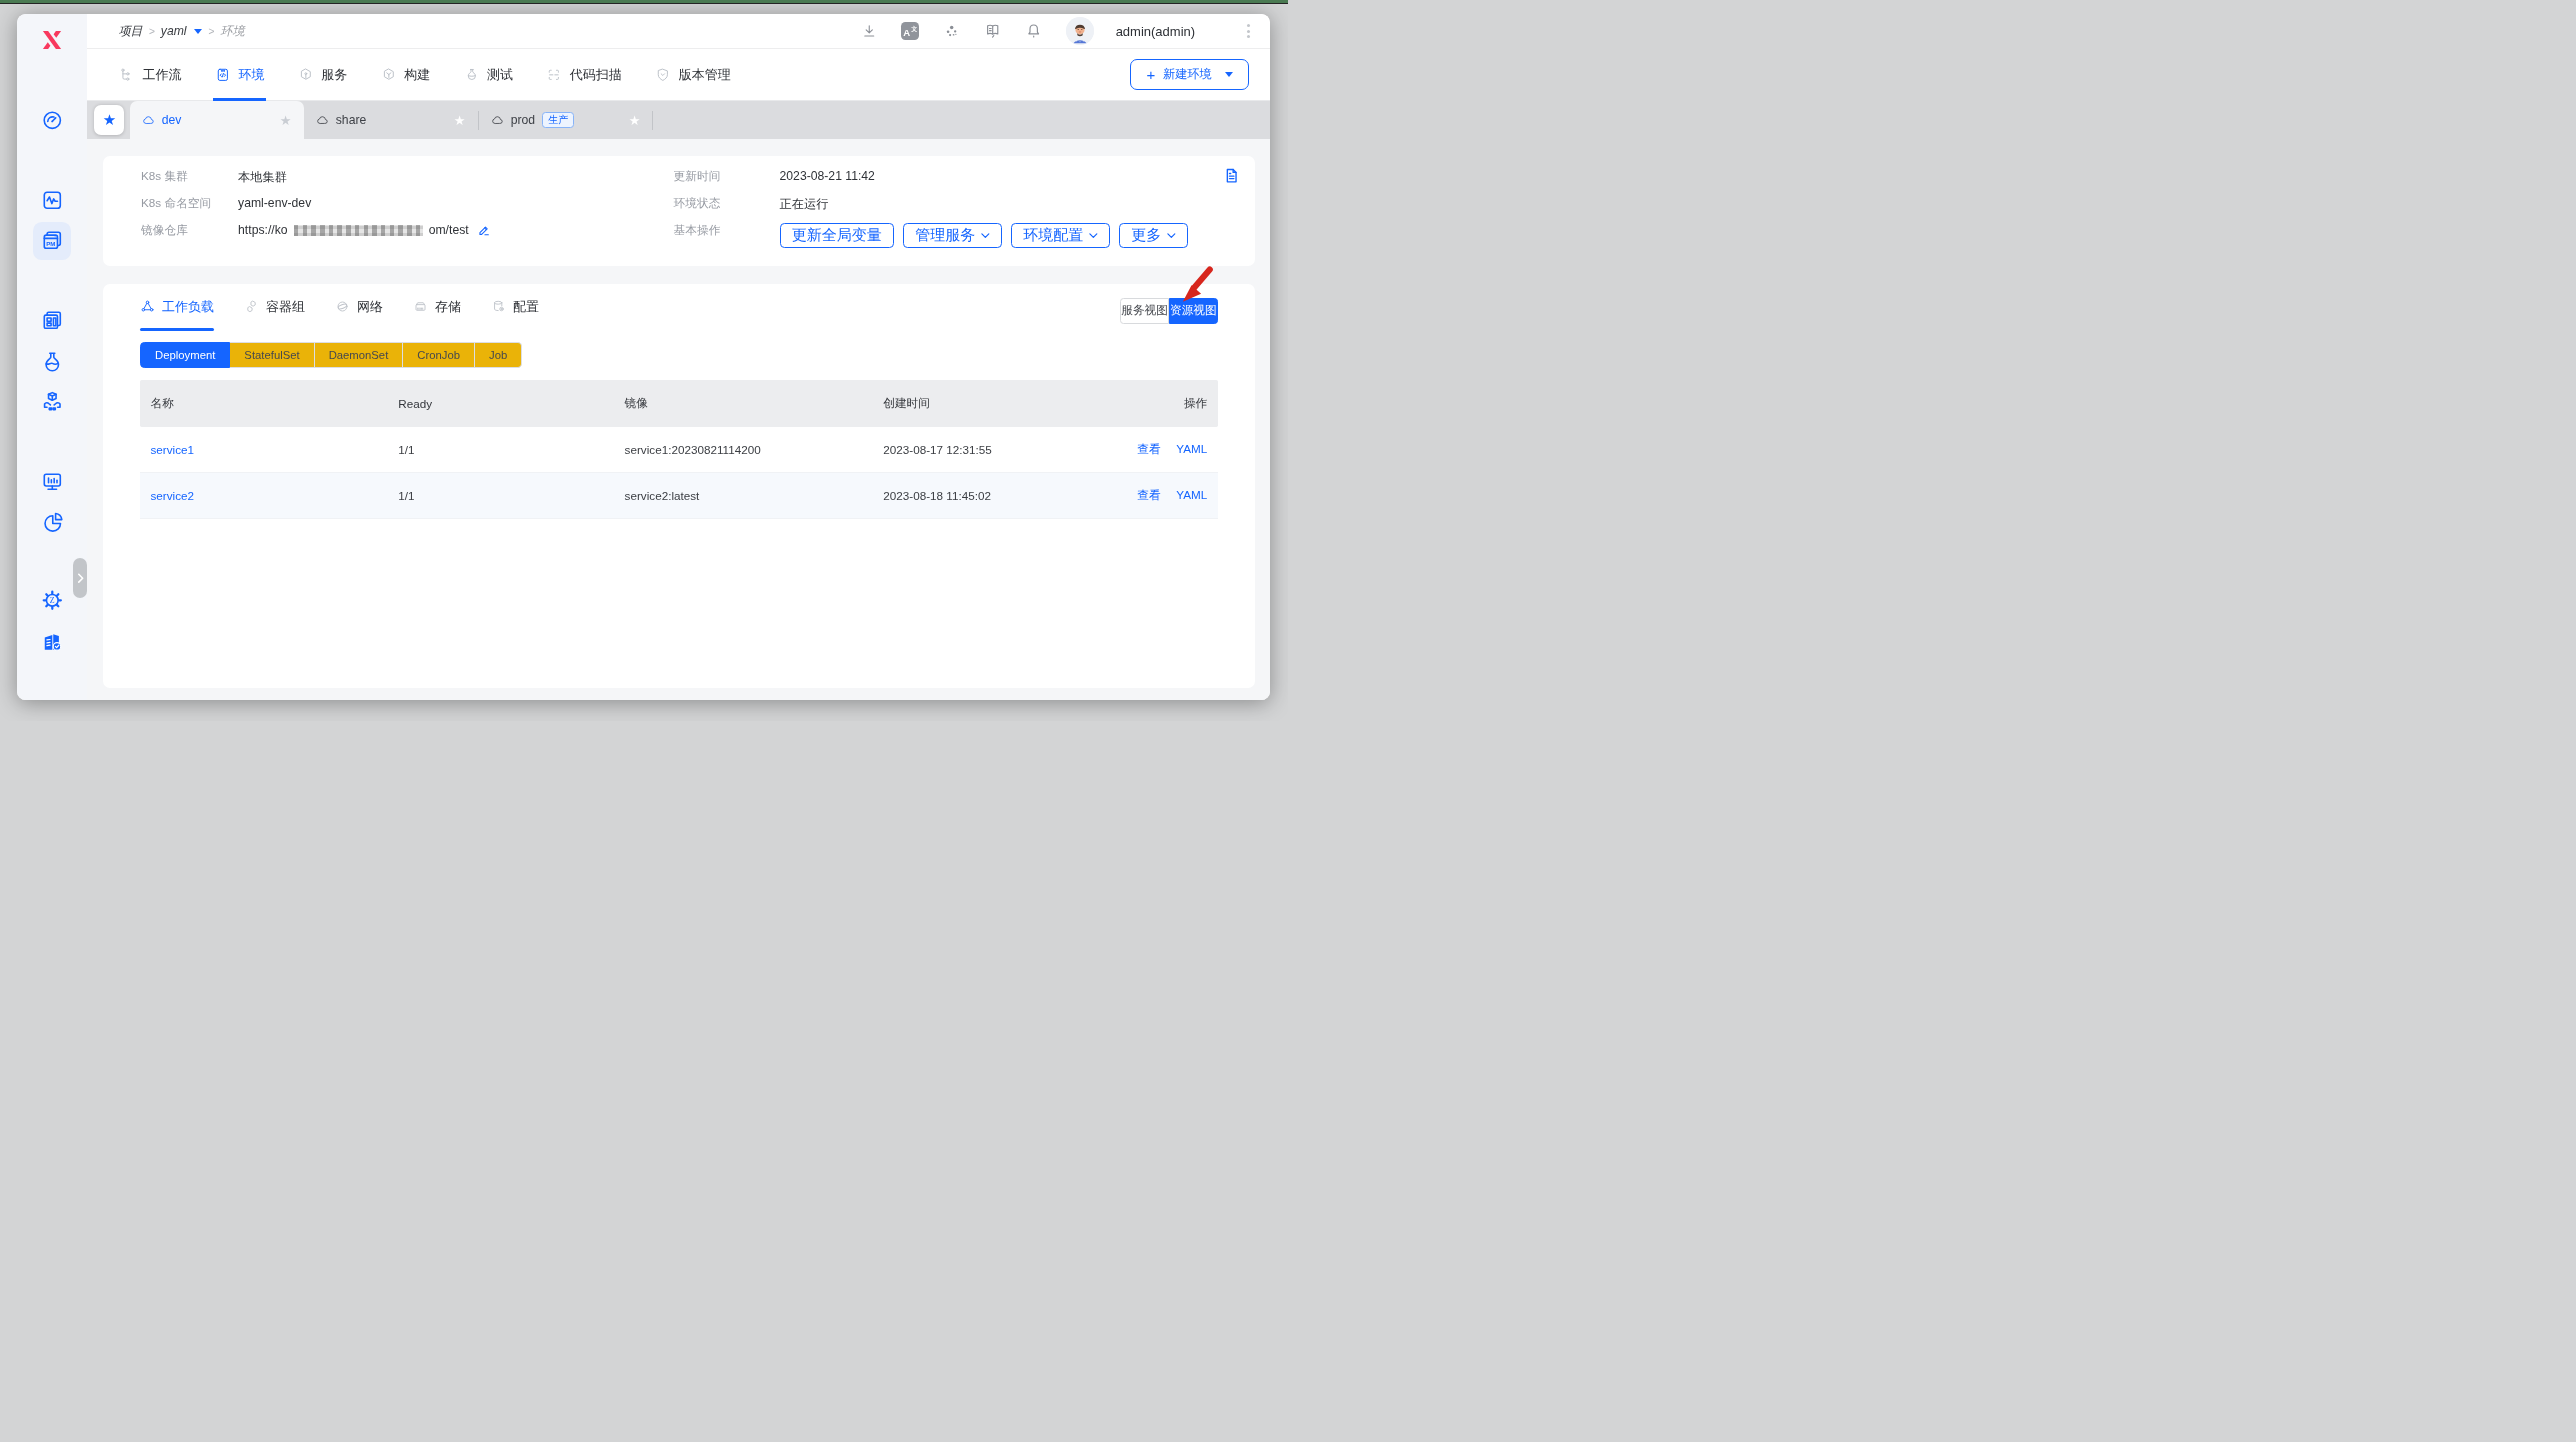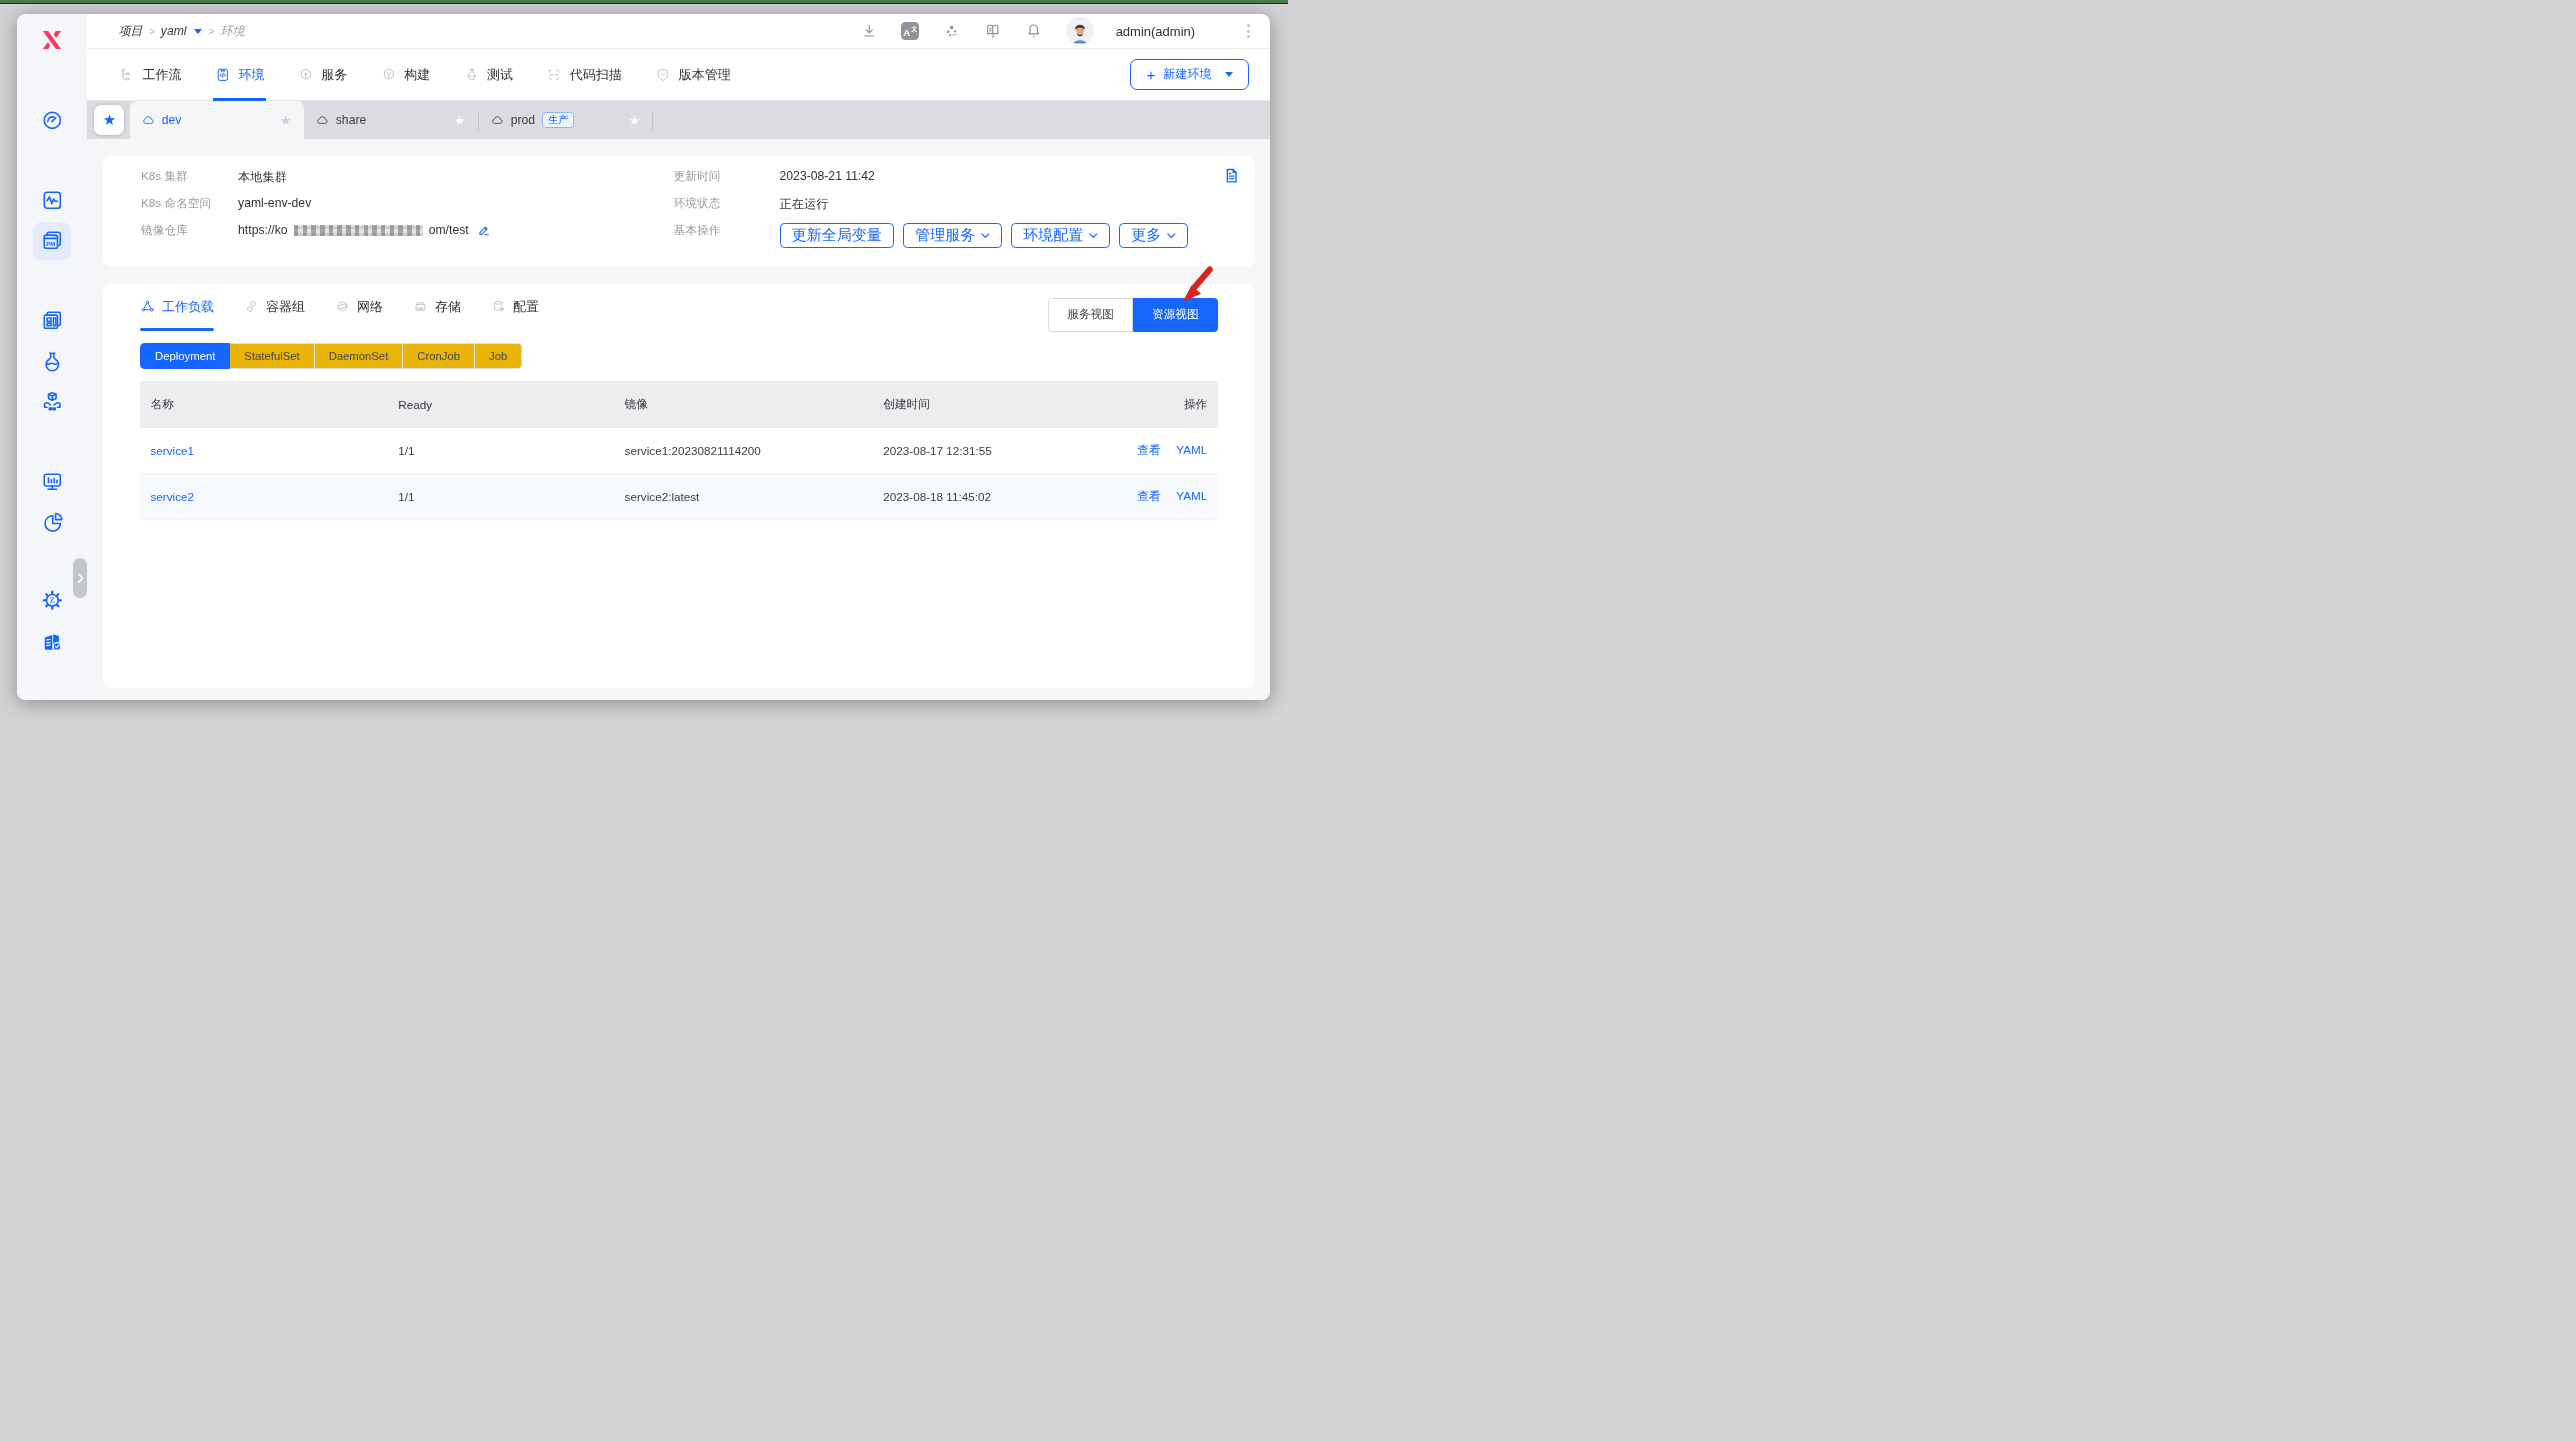--- a/index.html
+++ b/index.html
@@ -100,21 +100,21 @@
   .work-card { margin-top:17.4px; padding:14px 37px 21px; height:404px; position:relative; }
   .wtabs-row { display:flex; align-items:flex-start; gap:30px; }
   .wtab { display:flex; align-items:center; gap:7px; font-size:13px; color:#2e3136;
     padding-bottom:15px; position:relative; cursor:pointer; }
   .wtab .wic { stroke:#c0c4cb; fill:none; stroke-width:1.5; stroke-linecap:round; stroke-linejoin:round; }
   .wtab.active { color:#1565ff; }
   .wtab.active .wic { stroke:#1565ff; }
   .wtab.active::after { content:""; position:absolute; left:0; right:0; bottom:0; height:2.6px;
     background:#1565ff; border-radius:1.7px; }
   .view-toggle { margin-left:auto; display:flex; }
-  .vt-btn { height:34px; padding:0 18px; font-size:11.7px; display:flex; align-items:center;
+  .vt-btn { height:26px; padding:0 0; font-size:11.7px; display:flex; align-items:center;
     cursor:pointer; font-family:inherit; }
   .vt-left { background:#fff; border:0.9px solid #d8dadd; border-radius:3.5px 0 0 3.5px; color:#45484e; }
   .vt-right { background:#1565ff; border:0.9px solid #1565ff; border-radius:0 3.5px 3.5px 0; color:#fff; }
   .seg { display:flex; margin-top:11.3px; }
   .seg-btn { height:26px; padding:0 14px; background:#eab308; border:0.9px solid #dcdee3; border-left:none;
     color:#45484e; font-size:11.3px; cursor:pointer; font-family:inherit; display:flex; align-items:center; }
   .seg-btn:first-child { border-left:0.9px solid #dcdee3; border-radius:4.4px 0 0 4.4px; }
   .seg-btn:last-child { border-radius:0 4.4px 4.4px 0; }
   .seg-btn.active { background:#1565ff; border-color:#1565ff; color:#fff; border-radius:4.4px 0 0 4.4px; }
   .tbl { margin-top:12.2px; }

